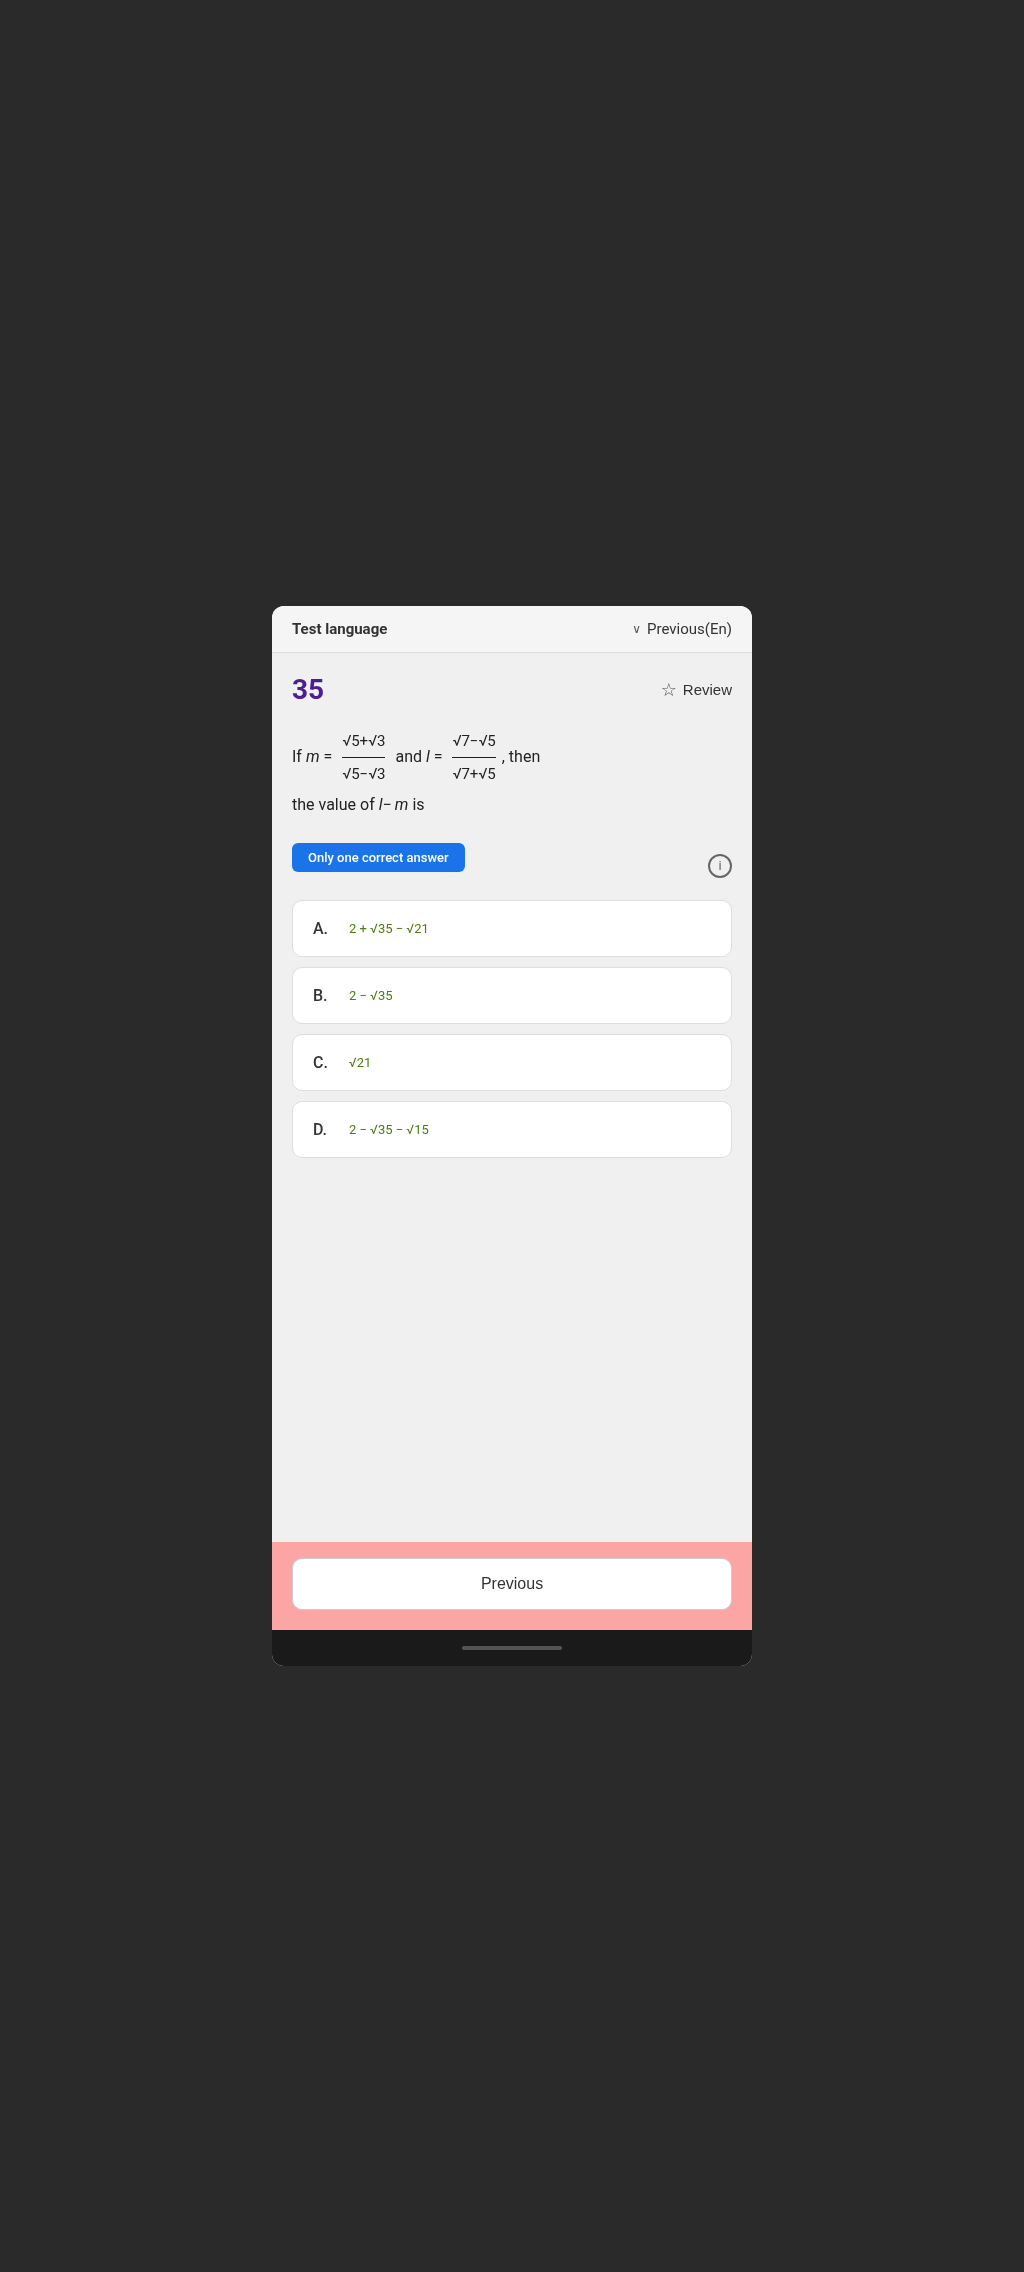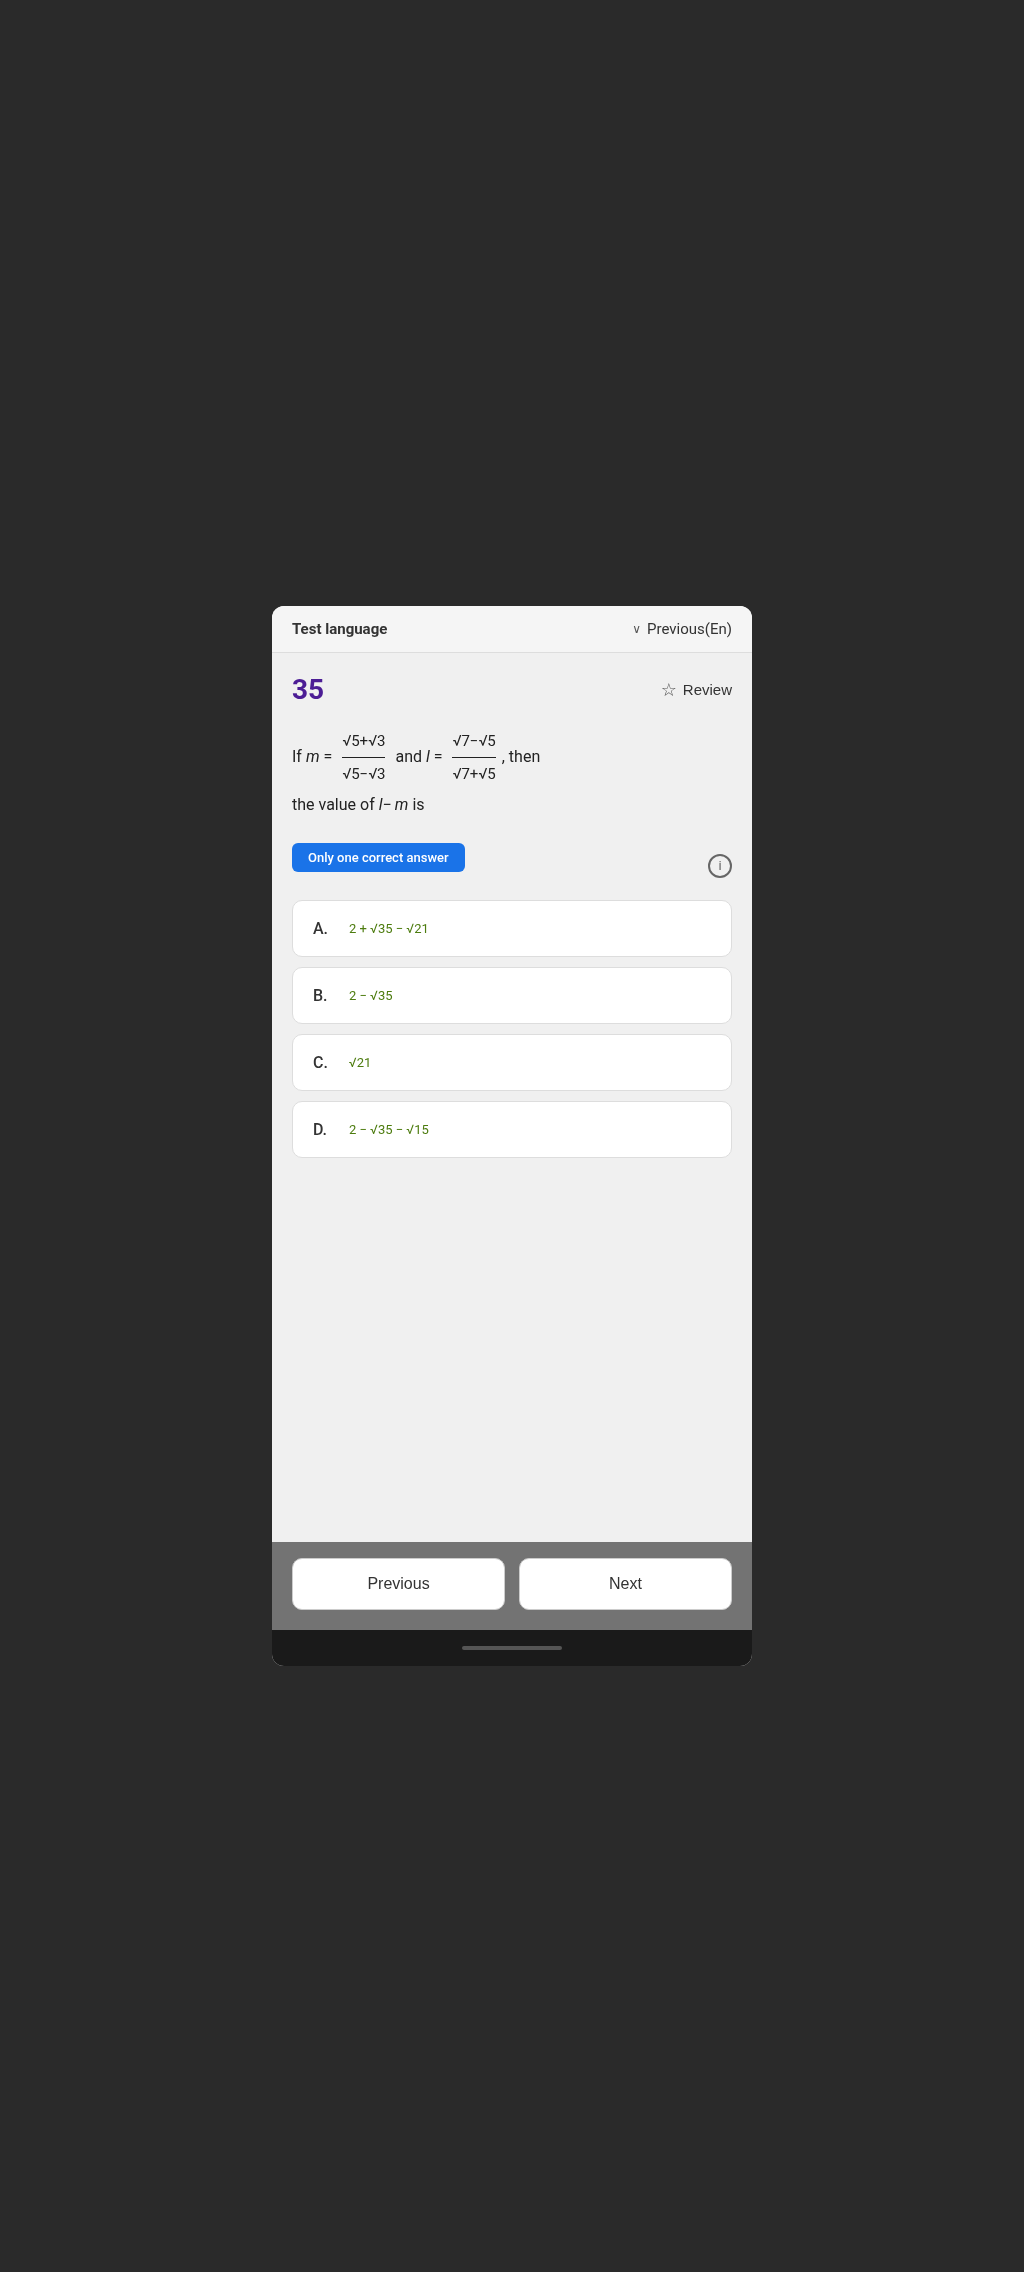--- a/index.html
+++ b/index.html
@@ -174,21 +174,21 @@
 
     .option-content {
       font-size: 13px;
       color: #4d7c0f;
     }
 
     .footer {
       padding: 16px 20px 20px 20px;
       display: flex;
       gap: 14px;
-      background: #737373;
+      background: #fca5a5;
     }
 
     .btn-previous {
       flex: 1;
       padding: 16px;
       background: white;
       border: 1.5px solid #ccc;
       border-radius: 10px;
       font-size: 16px;
       color: #333;
@@ -308,19 +308,18 @@
         <span class="option-content">
           2 − √35 − √15
         </span>
       </div>
 
     </div>
   </div>
 
   <div class="footer">
     <button class="btn-previous">Previous</button>
-    <button class="btn-next">Next</button>
   </div>
 
   <div class="bottom-bar">
     <div class="bottom-indicator"></div>
   </div>
 </div>
 
 </body></html>

